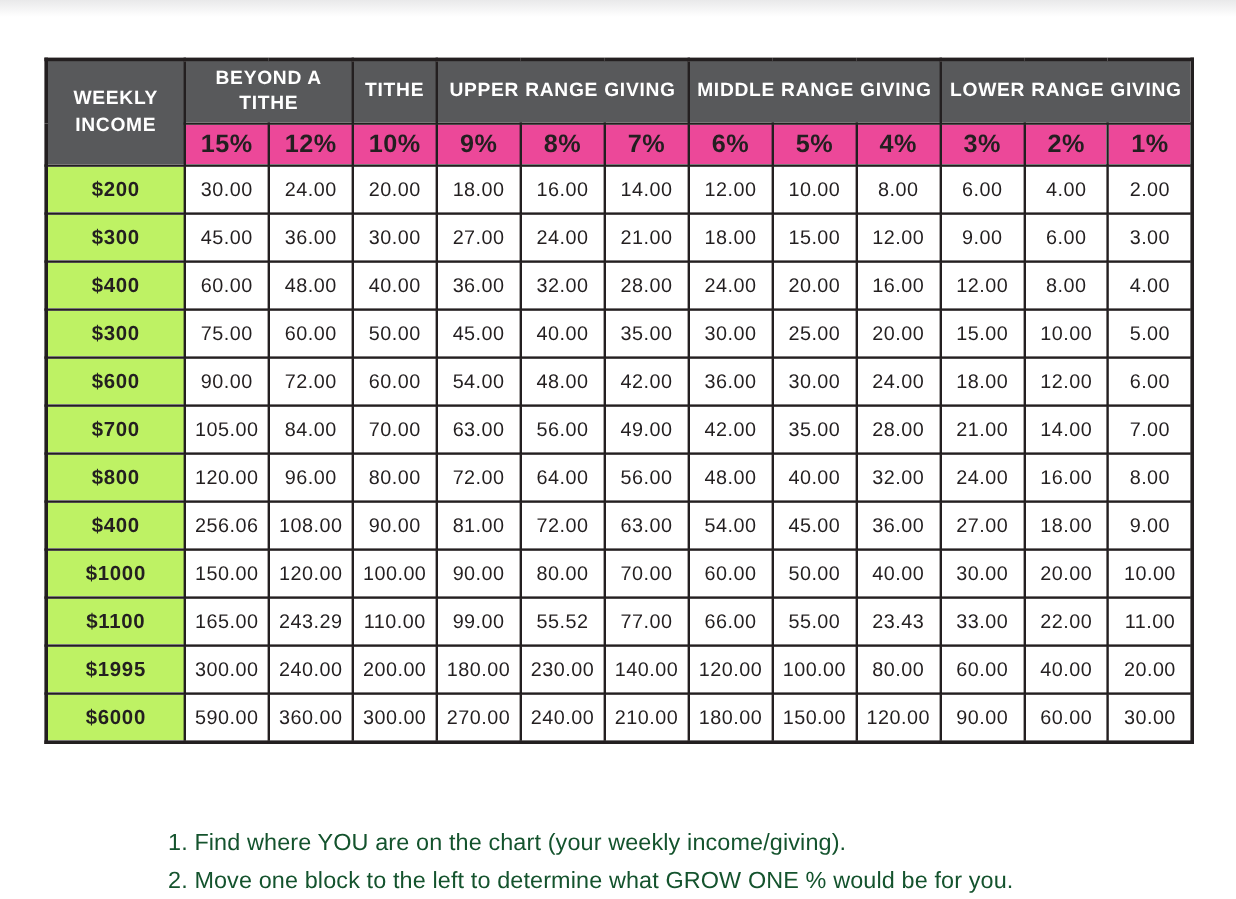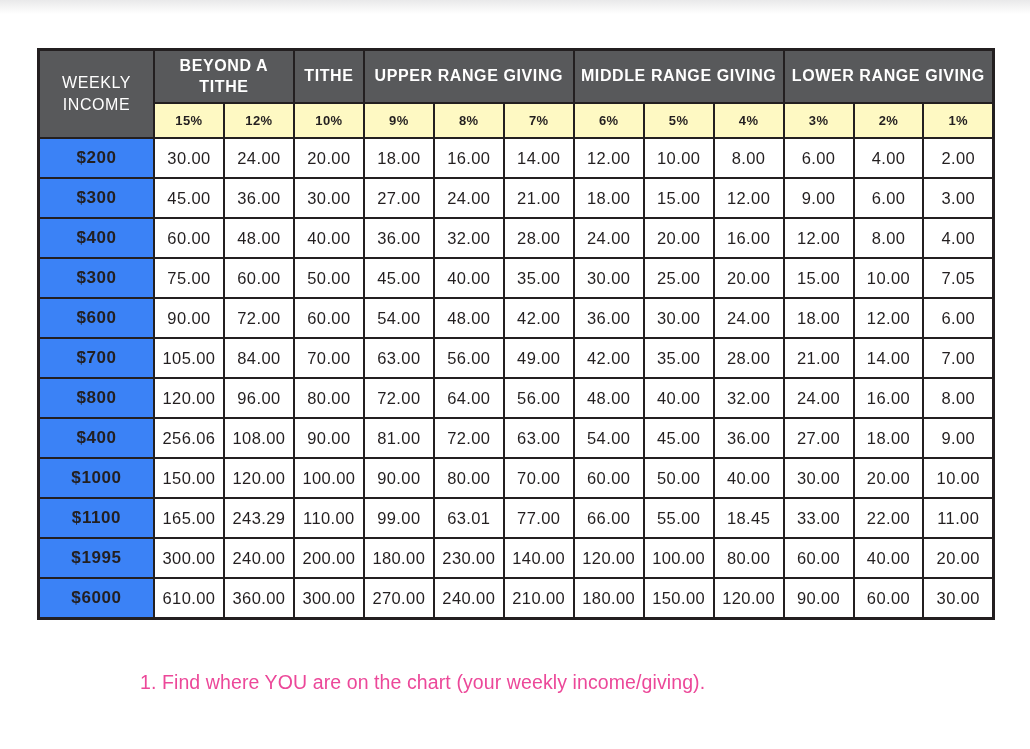--- a/index.html
+++ b/index.html
@@ -33,64 +33,64 @@
   .giving-table th, .giving-table td {
     border: 2px solid #231f20;
     text-align: center;
     vertical-align: middle;
     padding: 0;
     overflow: hidden;
   }
   .corner-th {
     background: #58595b;
     color: #ffffff;
-    font-weight: normal;
+    font-weight: bold;
     font-size: 16px;
     letter-spacing: 0.6px;
     line-height: 1.35;
     width: 113px;
   }
   .group-th {
     background: #58595b;
     color: #ffffff;
     font-weight: bold;
     font-size: 16px;
     letter-spacing: 0.6px;
     line-height: 1.3;
     height: 51px;
     padding: 0 14px;
   }
   .pct-th {
-    background: #fef9c3;
+    background: #ec4899;
     color: #231f20;
     font-weight: bold;
-    font-size: 13px;
+    font-size: 21px;
     letter-spacing: 0.4px;
     height: 33px;
   }
   .income-td {
-    background: #3b82f6;
+    background: #bef264;
     color: #231f20;
     font-weight: bold;
     font-size: 17px;
     letter-spacing: 0.6px;
     height: 38px;
   }
   .value-td {
     background: #ffffff;
     color: #231f20;
     font-size: 16.5px;
     letter-spacing: 0.4px;
     height: 38px;
   }
   .instructions {
     position: absolute;
     left: 140px;
-    top: 666px;
-    color: #ec4899;
+    top: 686px;
+    color: #14532d;
     font-size: 19.5px;
     line-height: 32px;
     letter-spacing: 0.1px;
     white-space: nowrap;
   }
 </style>
 </head>
 <body>
 
 <div class="page">
@@ -173,21 +173,21 @@
           <td class="value-td">60.00</td>
           <td class="value-td">50.00</td>
           <td class="value-td">45.00</td>
           <td class="value-td">40.00</td>
           <td class="value-td">35.00</td>
           <td class="value-td">30.00</td>
           <td class="value-td">25.00</td>
           <td class="value-td">20.00</td>
           <td class="value-td">15.00</td>
           <td class="value-td">10.00</td>
-          <td class="value-td">7.05</td>
+          <td class="value-td">5.00</td>
         </tr>
         <tr>
           <td class="income-td">$600</td>
           <td class="value-td">90.00</td>
           <td class="value-td">72.00</td>
           <td class="value-td">60.00</td>
           <td class="value-td">54.00</td>
           <td class="value-td">48.00</td>
           <td class="value-td">42.00</td>
           <td class="value-td">36.00</td>
@@ -256,25 +256,25 @@
           <td class="value-td">30.00</td>
           <td class="value-td">20.00</td>
           <td class="value-td">10.00</td>
         </tr>
         <tr>
           <td class="income-td">$1100</td>
           <td class="value-td">165.00</td>
           <td class="value-td">243.29</td>
           <td class="value-td">110.00</td>
           <td class="value-td">99.00</td>
-          <td class="value-td">63.01</td>
+          <td class="value-td">55.52</td>
           <td class="value-td">77.00</td>
           <td class="value-td">66.00</td>
           <td class="value-td">55.00</td>
-          <td class="value-td">18.45</td>
+          <td class="value-td">23.43</td>
           <td class="value-td">33.00</td>
           <td class="value-td">22.00</td>
           <td class="value-td">11.00</td>
         </tr>
         <tr>
           <td class="income-td">$1995</td>
           <td class="value-td">300.00</td>
           <td class="value-td">240.00</td>
           <td class="value-td">200.00</td>
           <td class="value-td">180.00</td>
@@ -282,32 +282,33 @@
           <td class="value-td">140.00</td>
           <td class="value-td">120.00</td>
           <td class="value-td">100.00</td>
           <td class="value-td">80.00</td>
           <td class="value-td">60.00</td>
           <td class="value-td">40.00</td>
           <td class="value-td">20.00</td>
         </tr>
         <tr>
           <td class="income-td">$6000</td>
-          <td class="value-td">610.00</td>
+          <td class="value-td">590.00</td>
           <td class="value-td">360.00</td>
           <td class="value-td">300.00</td>
           <td class="value-td">270.00</td>
           <td class="value-td">240.00</td>
           <td class="value-td">210.00</td>
           <td class="value-td">180.00</td>
           <td class="value-td">150.00</td>
           <td class="value-td">120.00</td>
           <td class="value-td">90.00</td>
           <td class="value-td">60.00</td>
           <td class="value-td">30.00</td>
         </tr>
       </tbody>
   </table>
 
   <div class="instructions">
     <div>1. Find where YOU are on the chart (your weekly income/giving).</div>
+    <div>2. Move one block to the left to determine what GROW ONE % would be for you.</div>
   </div>
 </div>
 
 </body></html>

